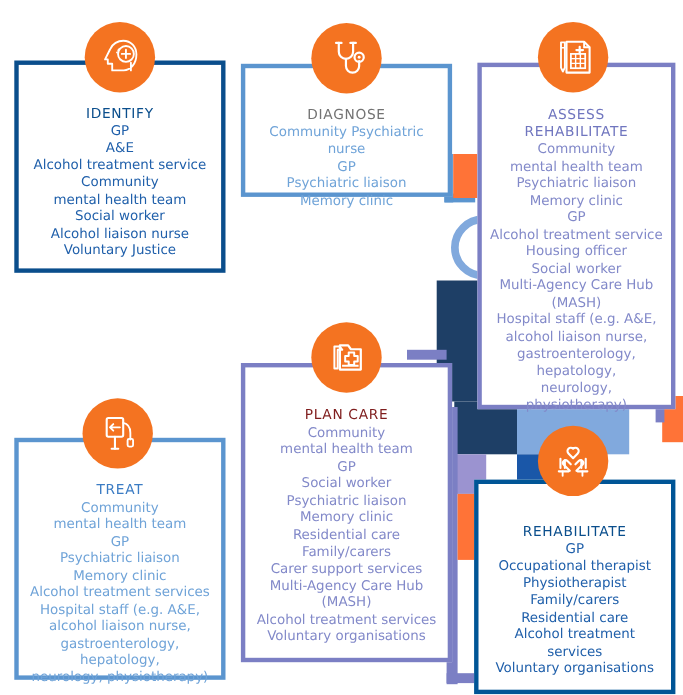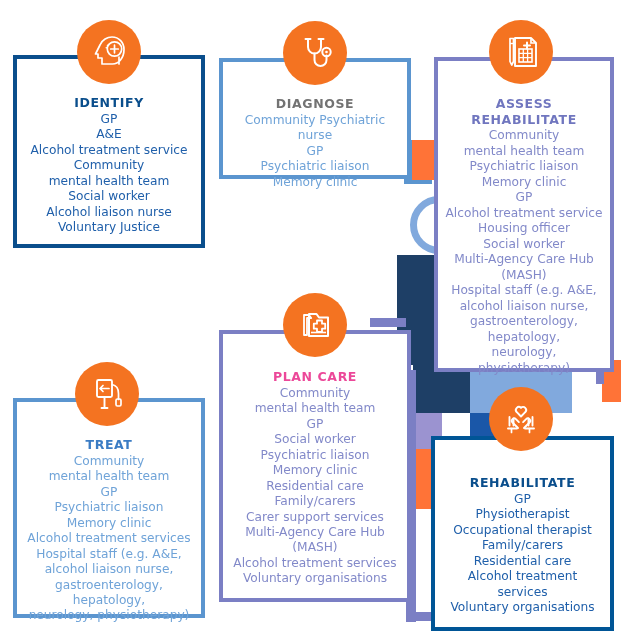--- a/index.html
+++ b/index.html
@@ -20,21 +20,21 @@
     background:#ffffff;
     box-sizing:border-box;
     border-style:solid;
     text-align:center;
     z-index:5;
   }
   .card-inner{
     padding:0 6px;
   }
   .card-title{
-    font-weight:bold;
+    font-weight:normal;
     font-size:12.5px;
     letter-spacing:.6px;
     line-height:1.25;
     margin-bottom:1px;
   }
   .card-list{
     font-size:12.2px;
     line-height:1.27;
   }
   .card-list div{white-space:pre-line;}
@@ -187,21 +187,21 @@
   <div class="badge" style="left:283px;top:293px;">
     <svg width="40" height="40" viewBox="0 0 40 40">
       <path d="M9 10 h5 l2.2 3 H12 v17 H9 z" fill="none" stroke="#fff" stroke-width="1.8" stroke-linejoin="round"></path>
       <path d="M14 9 h7.5 l2.5 3.5 H33 v18.5 H14 z" fill="none" stroke="#fff" stroke-width="2" stroke-linejoin="round"></path>
       <path d="M16 27.5 h15" stroke="#fff" stroke-width="1.6"></path>
       <path d="M22 15.5 h5 v3.2 h3.2 v5 H27 v3.2 h-5 v-3.2 h-3.2 v-5 H22 z" fill="none" stroke="#fff" stroke-width="1.8" stroke-linejoin="round"></path>
     </svg>
   </div>
   <div class="card" style="left:219px;top:330px;width:192px;height:272px;border-width:4px;border-color:#7b7fc4;">
     <div class="card-inner" style="padding-top:35px;">
-      <div class="card-title" style="color:#ec4899;">PLAN CARE</div>
+      <div class="card-title" style="color:#7f1d1d;">PLAN CARE</div>
       <div class="card-list" style="color:#8289c9;">
         <div>Community
 mental health team</div>
         <div>GP</div>
         <div>Social worker</div>
         <div>Psychiatric liaison</div>
         <div>Memory clinic</div>
         <div>Residential care</div>
         <div>Family/carers</div>
         <div>Carer support services</div>
@@ -221,22 +221,22 @@
       <path d="M8.5 18 v8.5 M12.5 19.5 v7 M27.5 19.5 v7 M31.5 18 v8.5" stroke="#fff" stroke-width="1.9" stroke-linecap="round"></path>
       <path d="M7 29.5 h9 M24 29.5 h9" stroke="#fff" stroke-width="1.9" stroke-linecap="round"></path>
       <path d="M10.5 29.5 v4 M28.5 29.5 v4" stroke="#fff" stroke-width="1.7" stroke-linecap="round"></path>
     </svg>
   </div>
   <div class="card" style="left:431px;top:436px;width:183px;height:195px;border-width:4px;border-color:#005596;">
     <div class="card-inner" style="padding-top:35px;">
       <div class="card-title" style="color:#0a4e8c;">REHABILITATE</div>
       <div class="card-list" style="color:#1f5faa;">
         <div>GP</div>
+        <div>Occupational therapist</div>
         <div>Physiotherapist</div>
-        <div>Occupational therapist</div>
         <div>Family/carers</div>
         <div>Residential care</div>
         <div>Alcohol treatment services</div>
         <div>Voluntary organisations</div>
       </div>
     </div>
   </div>
 
 </div>
 

